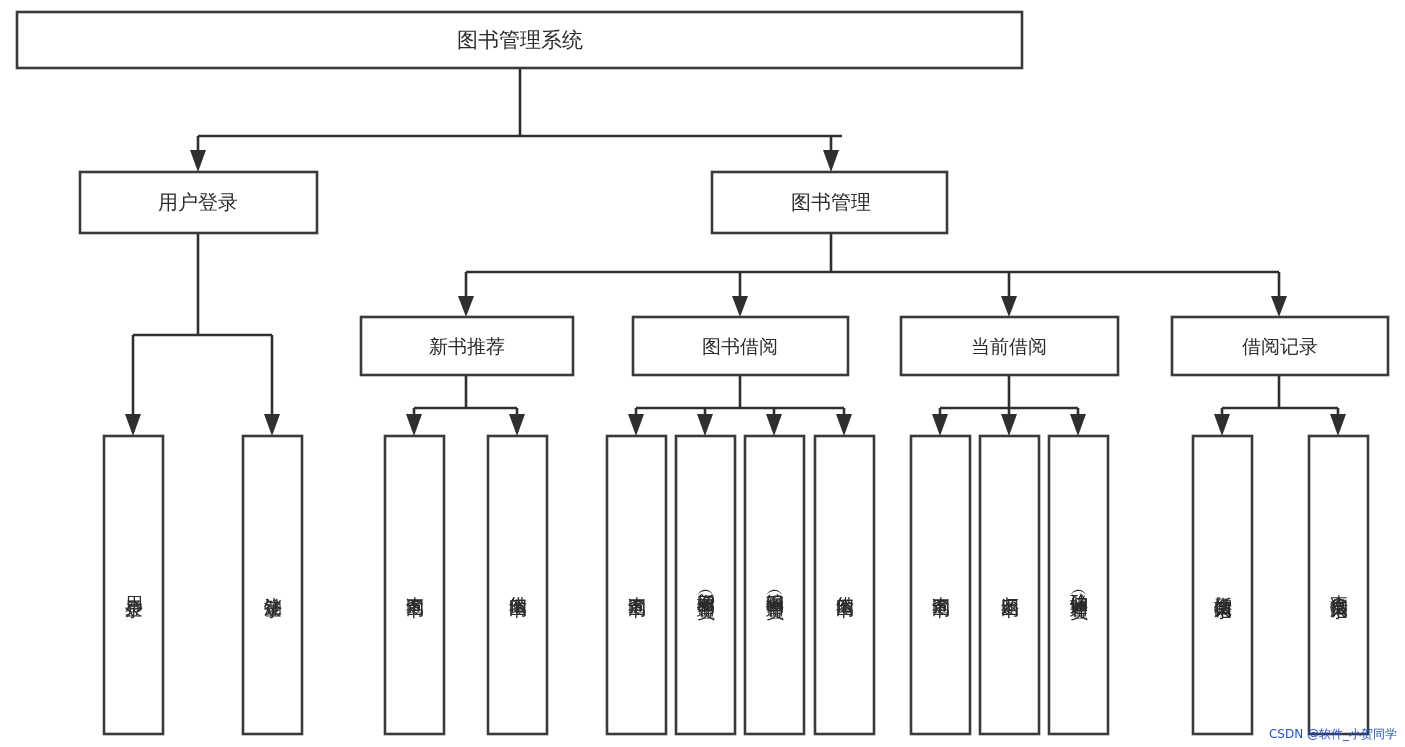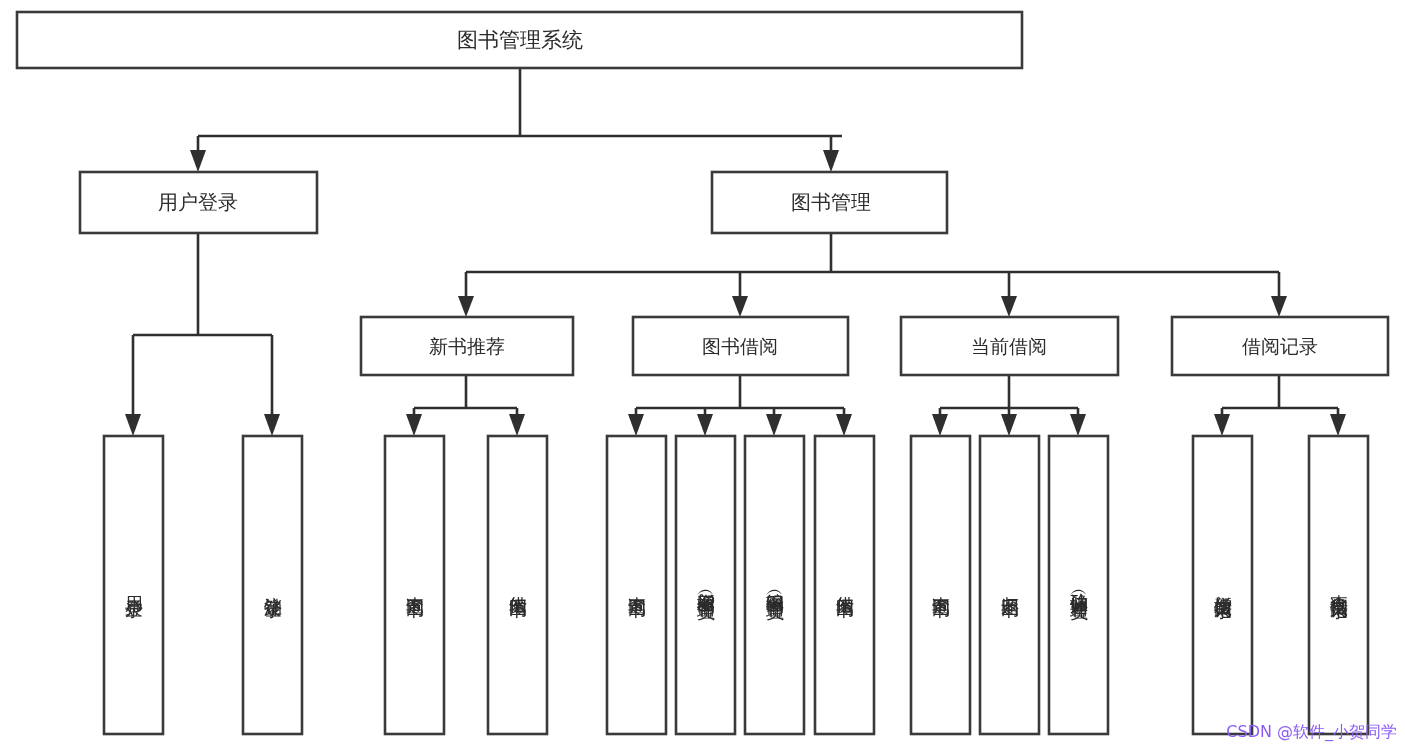--- a/index.html
+++ b/index.html
@@ -54,22 +54,22 @@
   }
   .arrow-head {
     fill: #2f2f2f;
     stroke: none;
   }
   .watermark {
     position: absolute;
     right: 8px;
     bottom: 4px;
     font-family: "DejaVu Sans", "Liberation Sans", sans-serif;
-    font-size: 16px;
-    color: #8b5cf6;
+    font-size: 12px;
+    color: #1d4ed8;
     white-space: nowrap;
     pointer-events: none;
     margin-top: 8px;
   }
 </style>
 </head>
 <body>
 
 <div id="diagram-root">
   <svg class="diagram" viewBox="0 0 1405 747" xmlns="http://www.w3.org/2000/svg">

